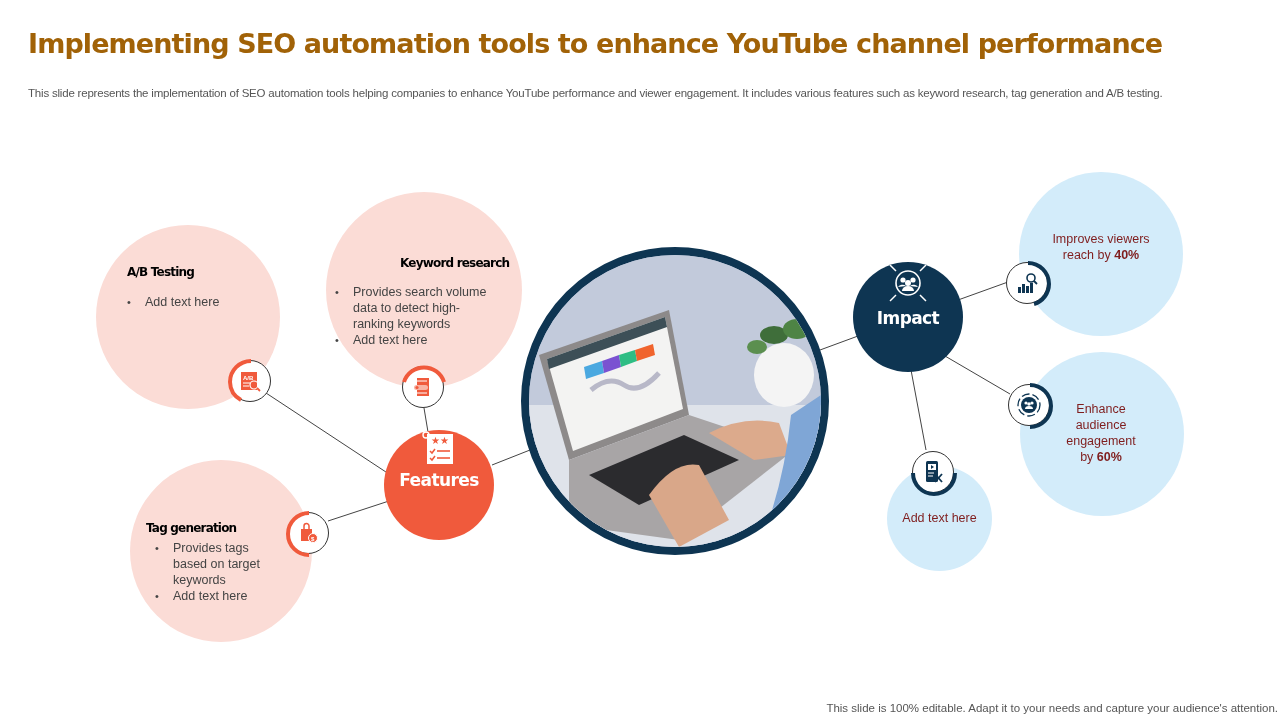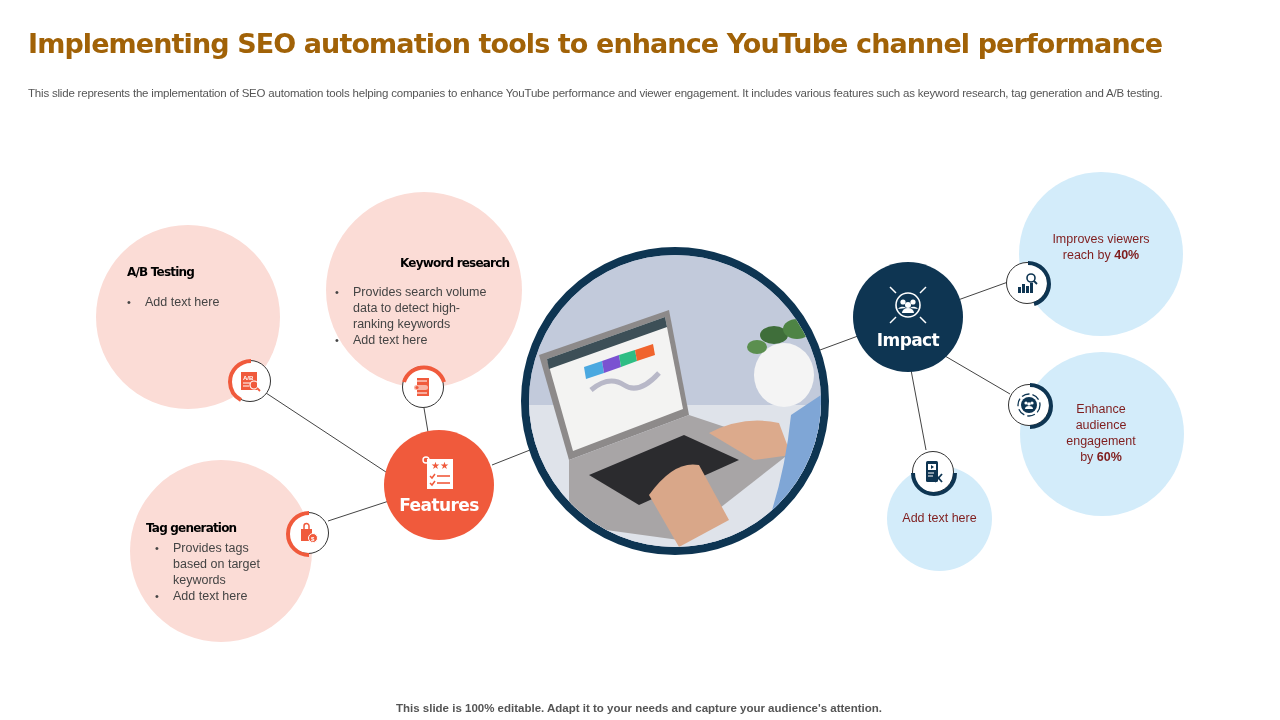--- a/index.html
+++ b/index.html
@@ -9,22 +9,22 @@
   .title {
     position: absolute; left: 28px; top: 28px;
     font-family: "DejaVu Sans", sans-serif;
     font-size: 27px; font-weight: bold; letter-spacing: -0.9px; color: #a16207;
   }
   .subtitle {
     position: absolute; left: 28px; top: 86px; width: 1160px;
     font-size: 11.5px; line-height: 14px; color: #555; letter-spacing: -0.2px;
   }
   .footer {
-    position: absolute; left: 0; width: 1278px; top: 702px; text-align: center;
-    font-size: 11.5px; color: #555; font-weight: bold;
+    position: absolute; left: 0; width: 1278px; top: 702px; text-align: right;
+    font-size: 11.5px; color: #555;
   }
 
   svg.links { position: absolute; left: 0; top: 0; }
 
   .circle { position: absolute; border-radius: 50%; }
   .pink { background: #fbdcd6; }
   .blue { background: #d3ecfa; }
 
   .card-title {
     position: absolute; font-family: "DejaVu Sans", sans-serif;
@@ -43,21 +43,21 @@
 
   .badge {
     position: absolute; width: 42px; height: 42px; border-radius: 50%;
     background: #fff; border: 1px solid #333;
     display: flex; align-items: center; justify-content: center;
   }
   .badge .ring { position: absolute; left: -3px; top: -3px; width: 48px; height: 48px; }
 
   .hub {
     position: absolute; border-radius: 50%;
-    display: flex; flex-direction: column; align-items: center; justify-content: center; color: #fff;
+    display: flex; flex-direction: column; align-items: center; justify-content: flex-start; color: #fff;
   }
   .hub-label {
     font-family: "DejaVu Sans", sans-serif; font-weight: bold; font-size: 17px; letter-spacing: -0.6px; margin-top: 4px;
   }
 
   .photo {
     position: absolute; left: 521px; top: 247px; width: 308px; height: 308px; border-radius: 50%;
     border: 8px solid #0e3552; overflow: hidden; background: #b8c3d6;
   }
 </style>

